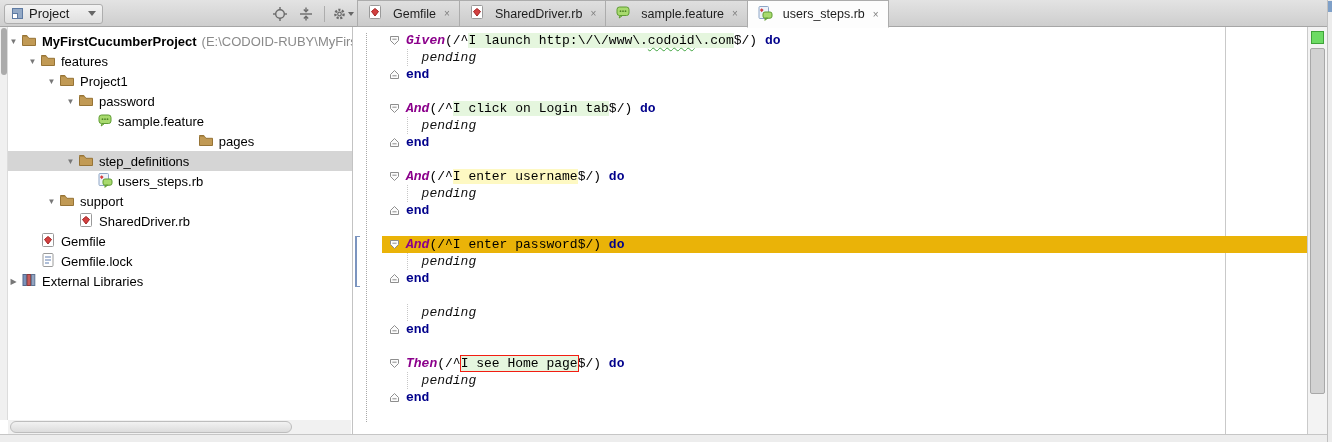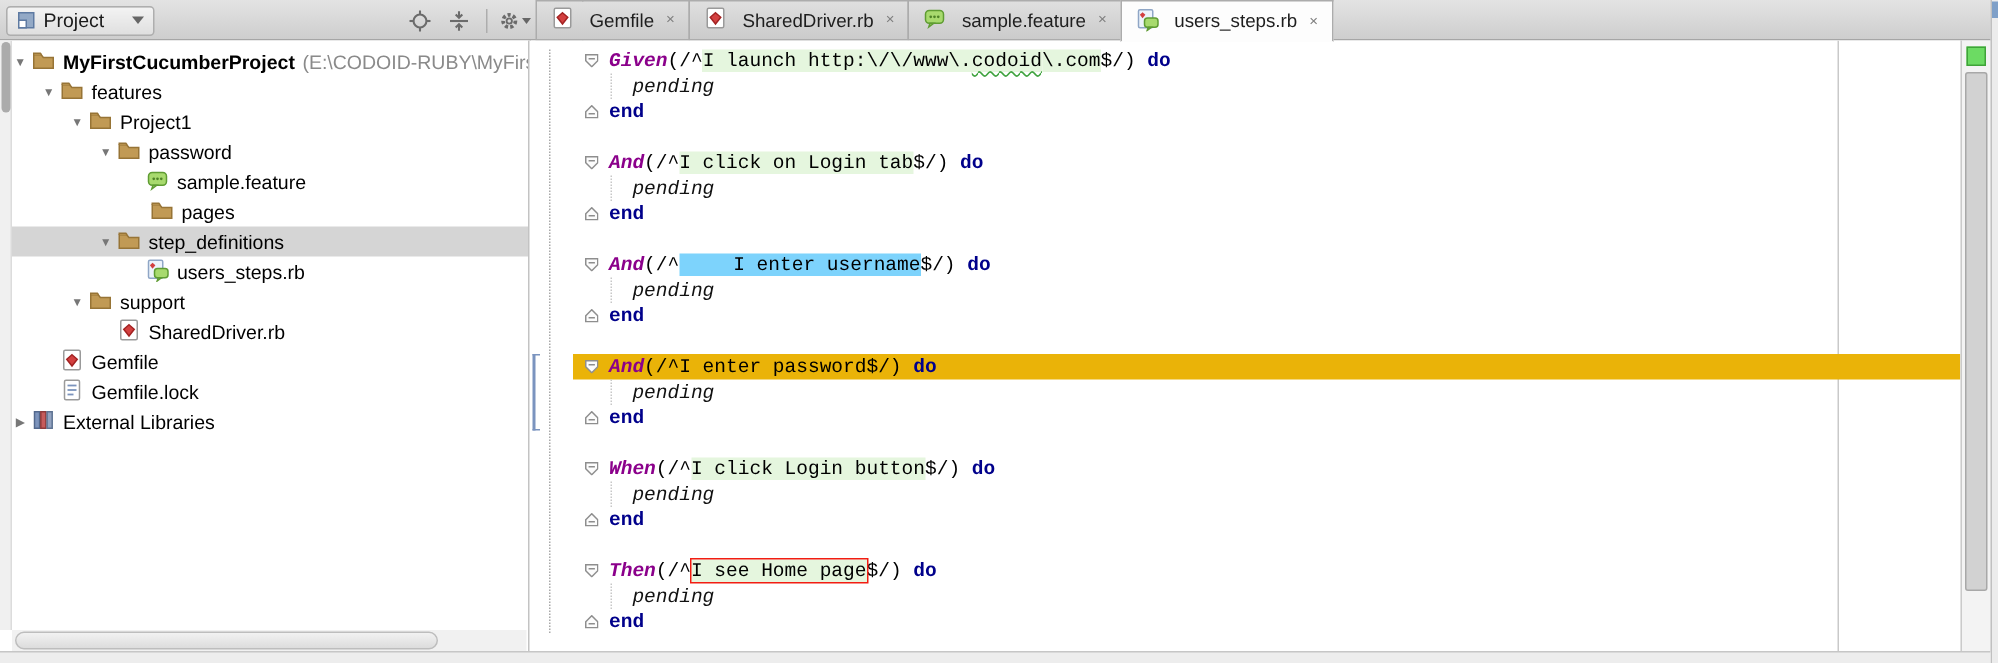--- a/index.html
+++ b/index.html
@@ -214,21 +214,21 @@
           <span class="arrow"></span>
           <span><svg class="ticon" width="16" height="16" viewBox="0 0 16 16">
               <rect x="2" y="3" width="12" height="8.5" rx="2.5" fill="#A8DA6E" stroke="#5F9C33"></rect>
               <path d="M5 11.5 L4.2 14 L7.5 11.5 Z" fill="#A8DA6E" stroke="#5F9C33"></path>
               <circle cx="5.5" cy="7.2" r="0.9" fill="#4F8427"></circle>
               <circle cx="8" cy="7.2" r="0.9" fill="#4F8427"></circle>
               <circle cx="10.5" cy="7.2" r="0.9" fill="#4F8427"></circle>
             </svg></span>
           <span class="tlabel">sample.feature</span>
         </div>
-        <div class="trow" style="padding-left: 85px;">
+        <div class="trow" style="padding-left: 85px; justify-content: center;">
           <span class="arrow"></span>
           <span><svg class="ticon" width="16" height="16" viewBox="0 0 16 16">
               <path d="M1.5 4.5h5l1.4 1.8h6.6v7.2h-13z" fill="#C19A55" stroke="#977436"></path>
               <path d="M1.5 4.5v-1h4.4l.8 1" fill="#C19A55" stroke="#977436"></path>
             </svg></span>
           <span class="tlabel">pages</span>
         </div>
         <div class="trow sel" style="padding-left: 63px;">
           <span class="arrow">▼</span>
           <span><svg class="ticon" width="16" height="16" viewBox="0 0 16 16">
@@ -319,41 +319,37 @@
           </svg><span class="kw" style="color: rgb(139, 0, 139);">And</span><span>(/^</span><span class="step-hl" style="background: rgb(229, 246, 222);">I click on Login tab</span><span>$/)</span><span class="doend" style="color: rgb(0, 0, 139);"> do</span></div>
         <div class="cl"><span class="indent-guide"></span><span class="body-it">  pending</span></div>
         <div class="cl"><svg class="fold-marker" width="9" height="9" viewBox="0 0 9 9">
             <polygon points="0.5,8.5 8.5,8.5 8.5,4.5 4.5,0.5 0.5,4.5" fill="#FCFCFC" stroke="#8E8E8E"></polygon>
             <line x1="2.4" y1="5.8" x2="6.6" y2="5.8" stroke="#8E8E8E"></line>
           </svg><span class="doend" style="color: rgb(0, 0, 139);">end</span></div>
         <div class="cl"></div>
         <div class="cl"><svg class="fold-marker" width="9" height="9" viewBox="0 0 9 9">
             <polygon points="0.5,0.5 8.5,0.5 8.5,4.5 4.5,8.5 0.5,4.5" fill="#FCFCFC" stroke="#8E8E8E"></polygon>
             <line x1="2.4" y1="3.2" x2="6.6" y2="3.2" stroke="#8E8E8E"></line>
-          </svg><span class="kw" style="color: rgb(139, 0, 139);">And</span><span>(/^</span><span class="step-hl" style="background: #7dd3fc; padding-left: 36px;">I enter username</span><span>$/)</span><span class="doend" style="color: rgb(0, 0, 139);"> do</span></div>
+          </svg><span class="kw" style="color: rgb(139, 0, 139);">And</span><span>(/^</span><span class="step-hl" style="background: #fef9c3;">I enter username</span><span>$/)</span><span class="doend" style="color: rgb(0, 0, 139);"> do</span></div>
         <div class="cl"><span class="indent-guide"></span><span class="body-it">  pending</span></div>
         <div class="cl"><svg class="fold-marker" width="9" height="9" viewBox="0 0 9 9">
             <polygon points="0.5,8.5 8.5,8.5 8.5,4.5 4.5,0.5 0.5,4.5" fill="#FCFCFC" stroke="#8E8E8E"></polygon>
             <line x1="2.4" y1="5.8" x2="6.6" y2="5.8" stroke="#8E8E8E"></line>
           </svg><span class="doend" style="color: rgb(0, 0, 139);">end</span></div>
         <div class="cl"></div>
         <div class="cl cur" style="background: #eab308;"><svg class="fold-marker" width="9" height="9" viewBox="0 0 9 9">
             <polygon points="0.5,0.5 8.5,0.5 8.5,4.5 4.5,8.5 0.5,4.5" fill="#FCFCFC" stroke="#8E8E8E"></polygon>
             <line x1="2.4" y1="3.2" x2="6.6" y2="3.2" stroke="#8E8E8E"></line>
           </svg><span class="kw" style="color: rgb(139, 0, 139);">And</span><span>(/^</span><span>I enter password</span><span>$/)</span><span class="doend" style="color: rgb(0, 0, 139);"> do</span></div>
         <div class="cl"><span class="indent-guide"></span><span class="body-it">  pending</span></div>
         <div class="cl"><svg class="fold-marker" width="9" height="9" viewBox="0 0 9 9">
             <polygon points="0.5,8.5 8.5,8.5 8.5,4.5 4.5,0.5 0.5,4.5" fill="#FCFCFC" stroke="#8E8E8E"></polygon>
             <line x1="2.4" y1="5.8" x2="6.6" y2="5.8" stroke="#8E8E8E"></line>
           </svg><span class="doend" style="color: rgb(0, 0, 139);">end</span></div>
         <div class="cl"></div>
-        <div class="cl"><svg class="fold-marker" width="9" height="9" viewBox="0 0 9 9">
-            <polygon points="0.5,0.5 8.5,0.5 8.5,4.5 4.5,8.5 0.5,4.5" fill="#FCFCFC" stroke="#8E8E8E"></polygon>
-            <line x1="2.4" y1="3.2" x2="6.6" y2="3.2" stroke="#8E8E8E"></line>
-          </svg><span class="kw" style="color: rgb(139, 0, 139);">When</span><span>(/^</span><span class="step-hl" style="background: rgb(229, 246, 222);">I click Login button</span><span>$/)</span><span class="doend" style="color: rgb(0, 0, 139);"> do</span></div>
         <div class="cl"><span class="indent-guide"></span><span class="body-it">  pending</span></div>
         <div class="cl"><svg class="fold-marker" width="9" height="9" viewBox="0 0 9 9">
             <polygon points="0.5,8.5 8.5,8.5 8.5,4.5 4.5,0.5 0.5,4.5" fill="#FCFCFC" stroke="#8E8E8E"></polygon>
             <line x1="2.4" y1="5.8" x2="6.6" y2="5.8" stroke="#8E8E8E"></line>
           </svg><span class="doend" style="color: rgb(0, 0, 139);">end</span></div>
         <div class="cl"></div>
         <div class="cl"><svg class="fold-marker" width="9" height="9" viewBox="0 0 9 9">
             <polygon points="0.5,0.5 8.5,0.5 8.5,4.5 4.5,8.5 0.5,4.5" fill="#FCFCFC" stroke="#8E8E8E"></polygon>
             <line x1="2.4" y1="3.2" x2="6.6" y2="3.2" stroke="#8E8E8E"></line>
           </svg><span class="kw" style="color: rgb(139, 0, 139);">Then</span><span>(/^</span><span class="red-box" style="outline-color: rgb(242, 29, 18);"><span class="step-hl" style="background: rgb(229, 246, 222);">I see Home page</span></span><span>$/)</span><span class="doend" style="color: rgb(0, 0, 139);"> do</span></div>

